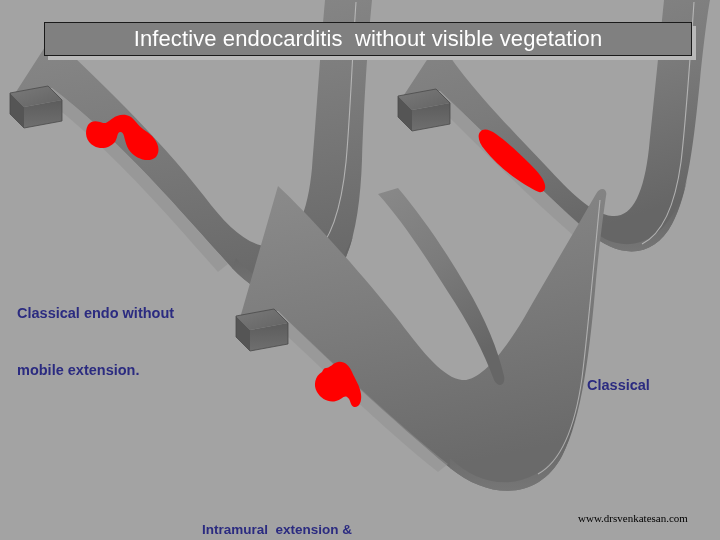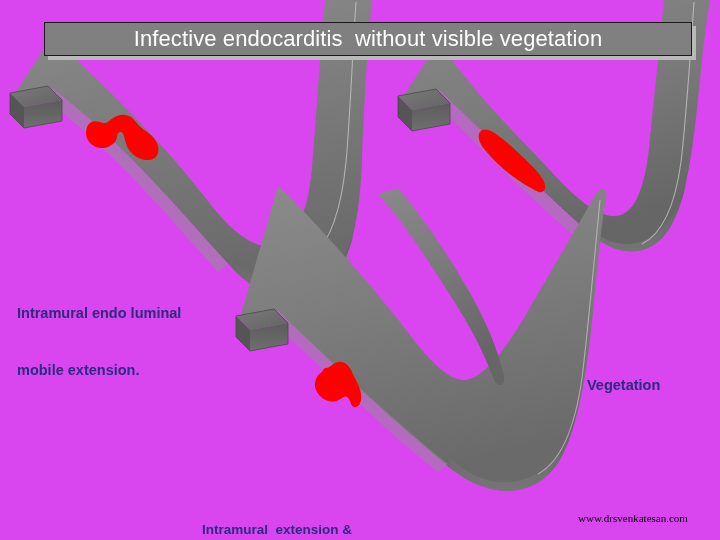--- a/index.html
+++ b/index.html
@@ -4,21 +4,21 @@
 <style>
   html, body {
     margin: 0;
     padding: 0;
     background: #ffffff;
   }
   #slide {
     position: relative;
     width: 720px;
     height: 540px;
-    background: #d946ef;
+    background: #a3a3a3;
     overflow: hidden;
     font-family: "Liberation Sans", sans-serif;
   }
   #artboard {
     position: absolute;
     left: 0;
     top: 0;
     width: 720px;
     height: 540px;
   }
@@ -258,26 +258,26 @@
                C 324,368 323,370 322,372 Z"></path>
     </g>
   </svg>
 
   <div class="title-shadow"></div>
   <div class="title-bar">
     <span class="title-text">Infective endocarditis  without visible vegetation</span>
   </div>
 
   <div class="label" id="label-classical">
-    <div>Intramural endo luminal</div>
+    <div>Classical endo without</div>
     <div>mobile extension.</div>
   </div>
 
   <div class="label" id="label-layered">
-    <div>Vegetation</div>
+    <div>Classical</div>
   </div>
 
   <div class="label" id="label-intramural">
     <div>Intramural  extension &amp;</div>
     
     
   </div>
 
   <div class="watermark">www.drsvenkatesan.com</div>
 

